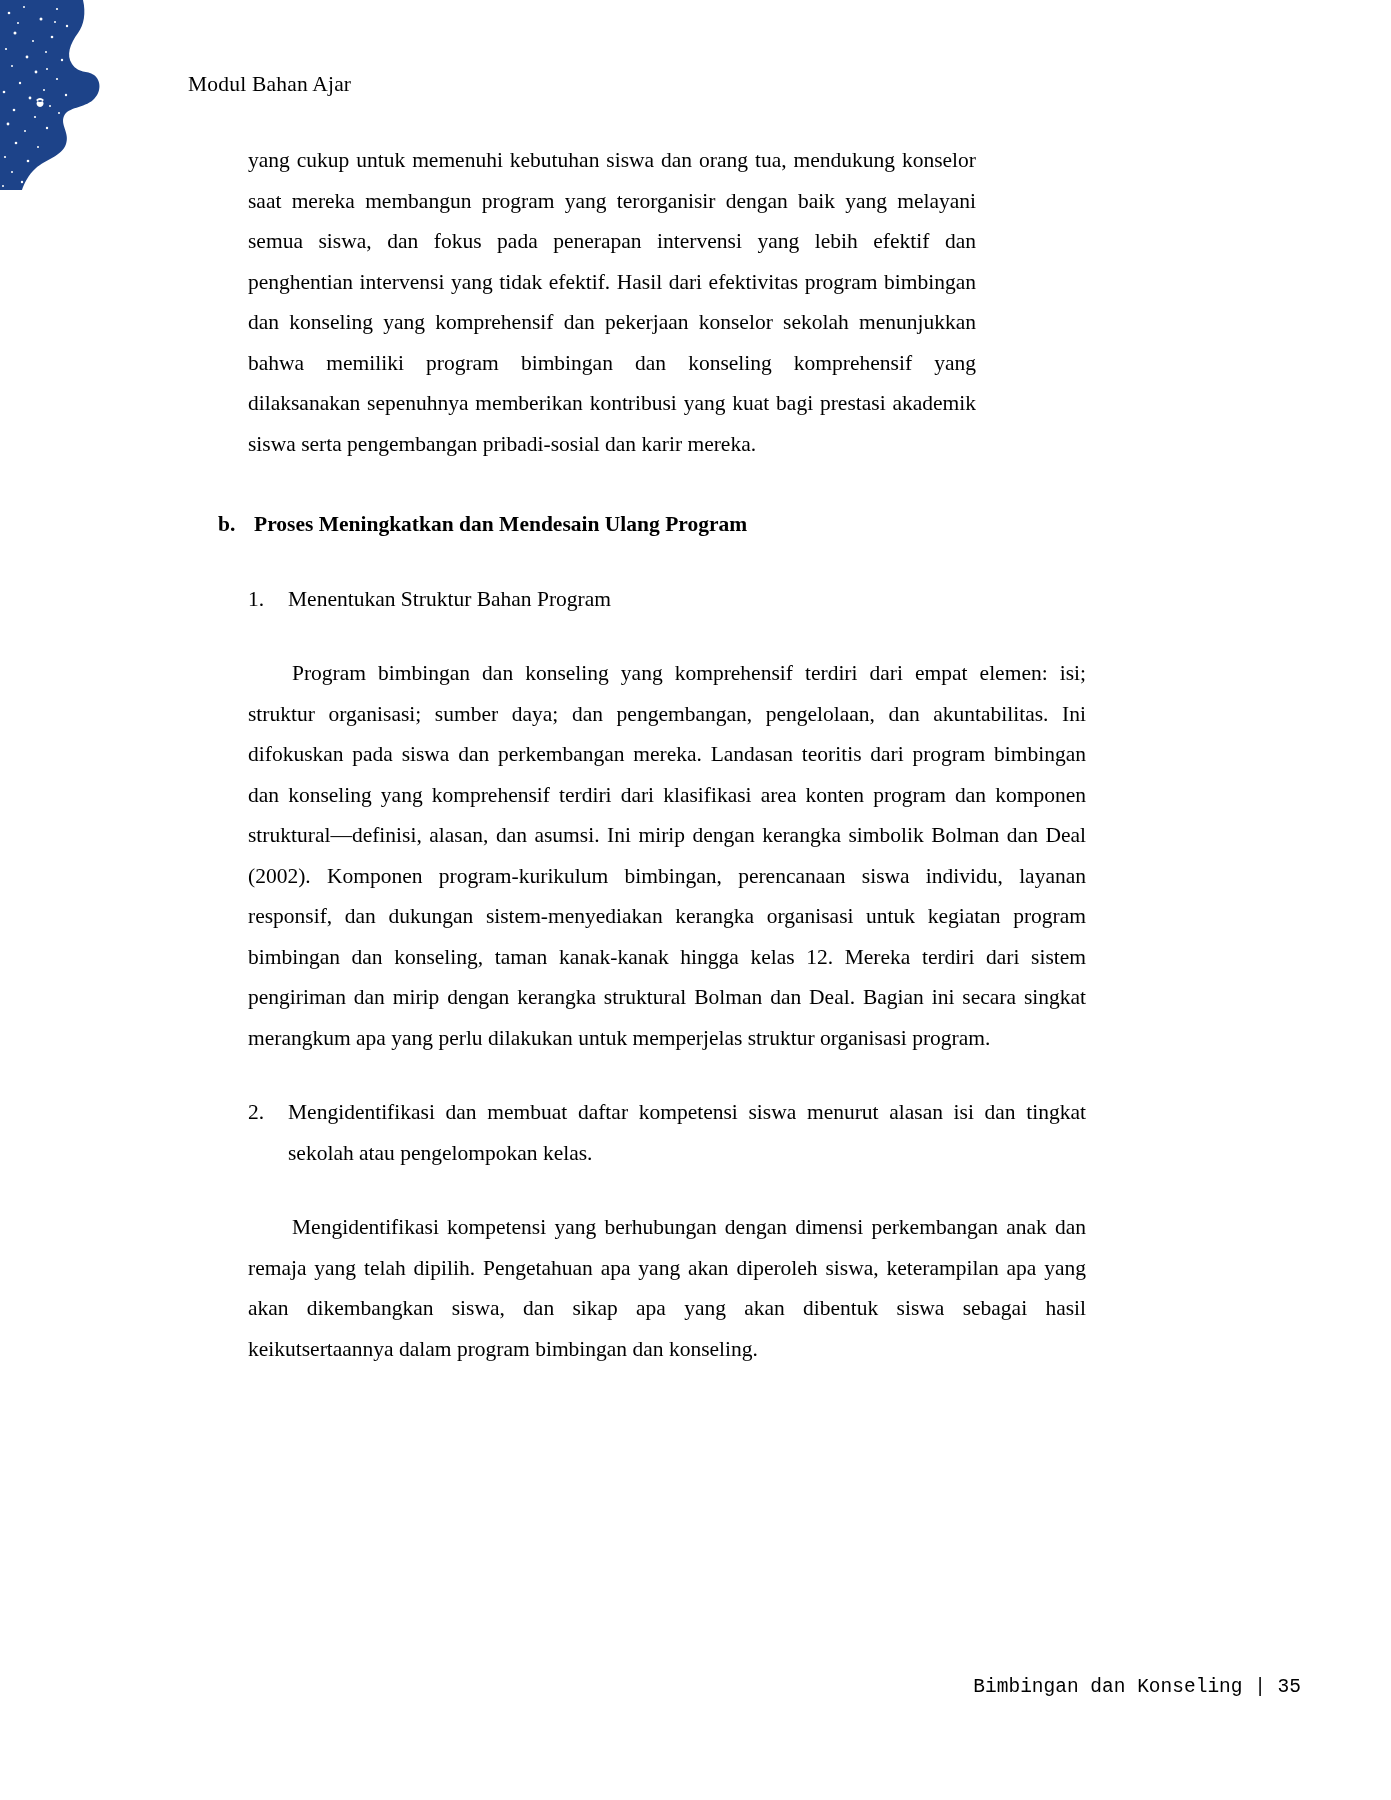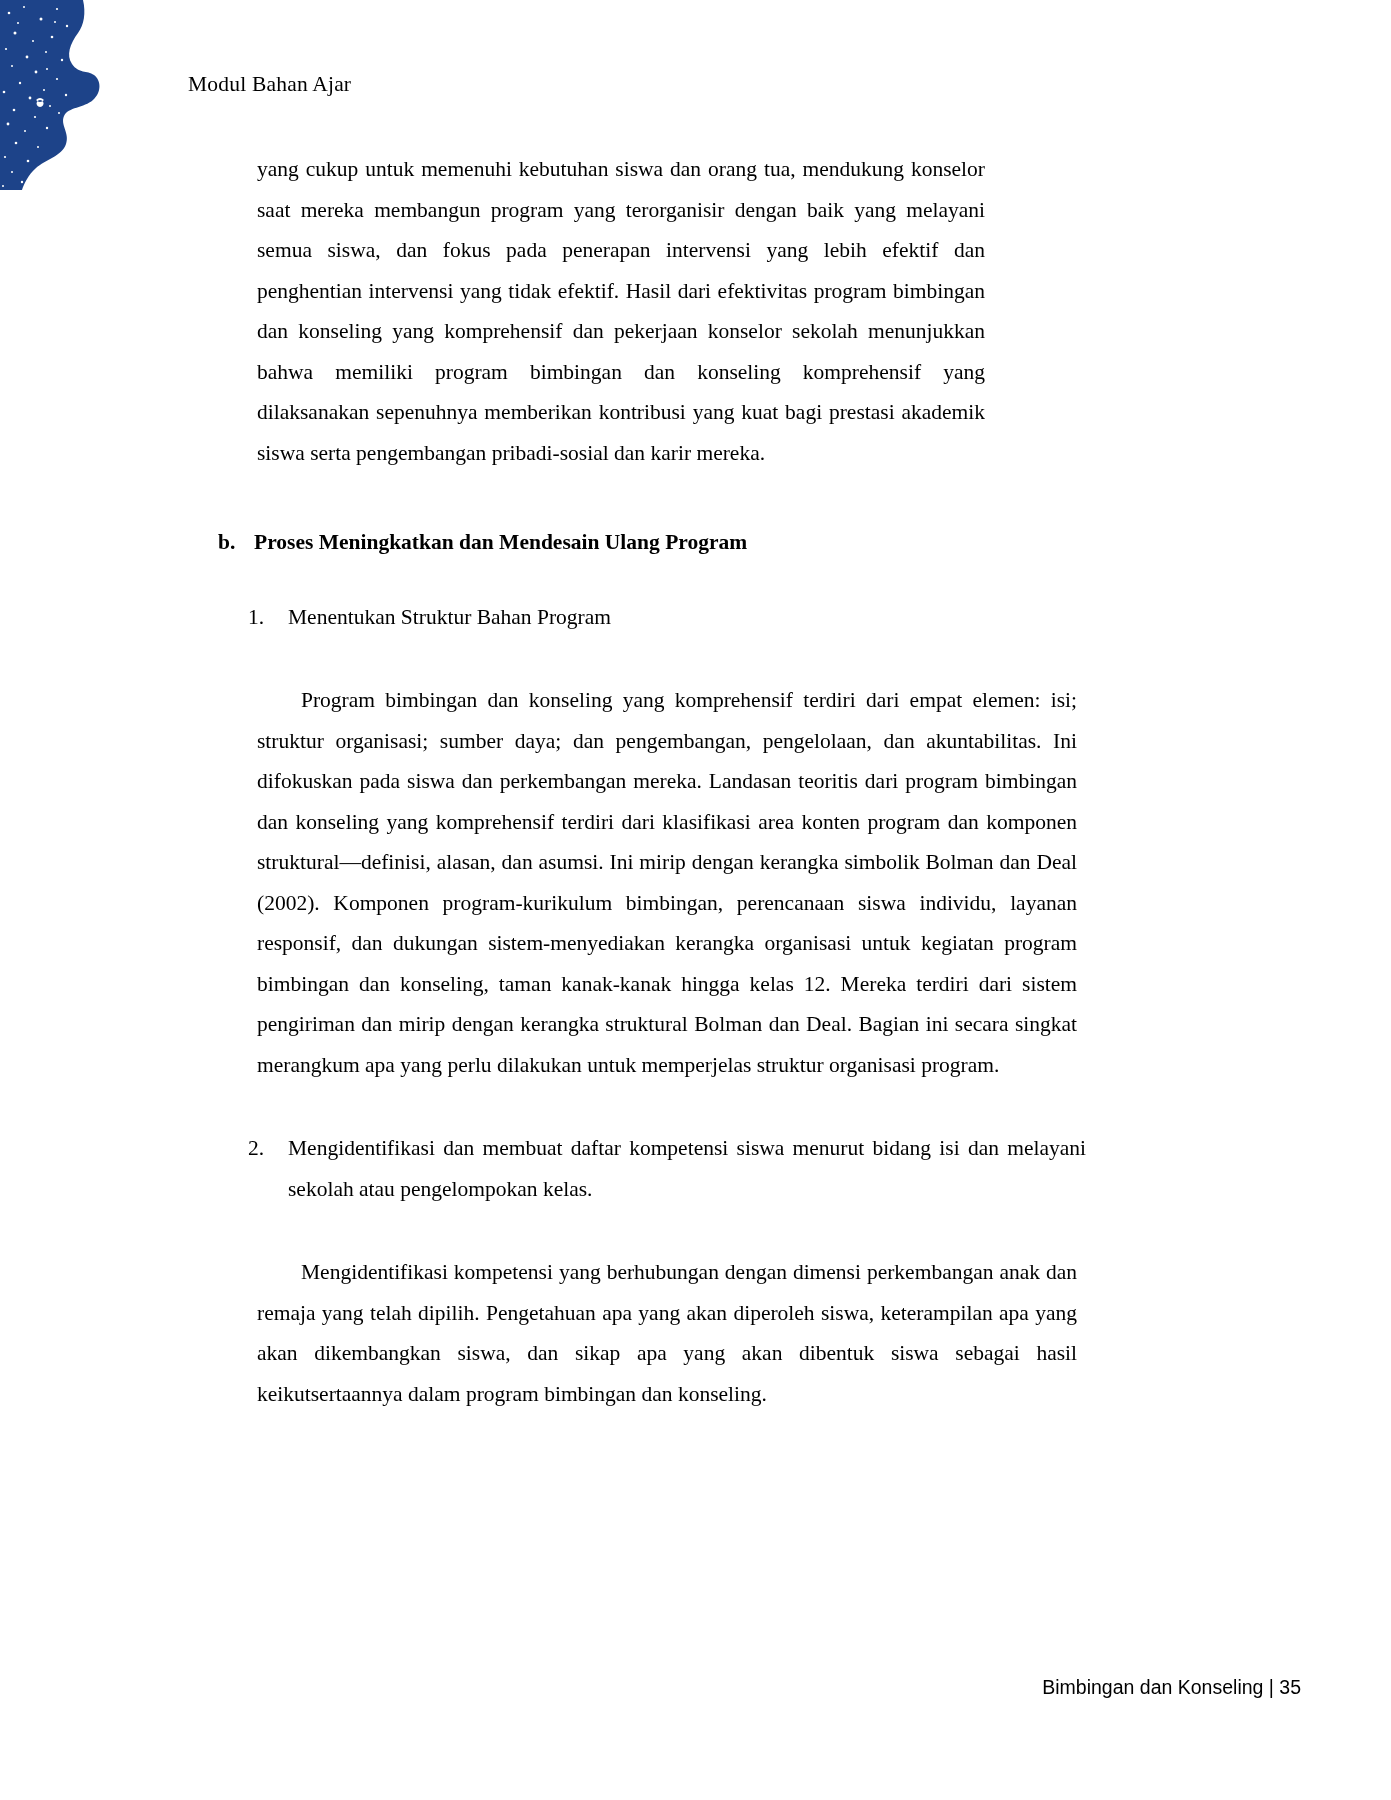--- a/index.html
+++ b/index.html
@@ -41,21 +41,21 @@
 
   
   .content {
     position: absolute;
     left: 248px;
     top: 140px;
     width: 838px;
   }
 
   p.body {
-    margin: 9px;
+    margin: 0;
     font-size: 21.5px;
     line-height: 40.5px;
     text-align: justify;
     text-justify: inter-word;
     color: #000;
   }
 
   
   .para-continued {
     margin-left: 110px;
@@ -102,21 +102,21 @@
   }
   .list-item .text.last-line-left {
     text-align-last: left;
   }
 
   
   .footer {
     position: absolute;
     right: 90px;
     top: 1676px;
-    font-family: Liberation Sans, sans-serif;
+    font-family: Liberation Mono, monospace;
     font-size: 19.5px;
     color: #000;
     white-space: nowrap;
   }
 </style>
 </head>
 <body>
 
 <div class="page">
 
@@ -190,21 +190,21 @@
     </div>
 
     <div class="gap-md"></div>
 
     <p class="body para-indent">Program bimbingan dan konseling yang komprehensif terdiri dari empat elemen: isi; struktur organisasi; sumber daya; dan pengembangan, pengelolaan, dan akuntabilitas. Ini difokuskan pada siswa dan perkembangan mereka. Landasan teoritis dari program bimbingan dan konseling yang komprehensif terdiri dari klasifikasi area konten program dan komponen struktural—definisi, alasan, dan asumsi. Ini mirip dengan kerangka simbolik Bolman dan Deal (2002). Komponen program-kurikulum bimbingan, perencanaan siswa individu, layanan responsif, dan dukungan sistem-menyediakan kerangka organisasi untuk kegiatan program bimbingan dan konseling, taman kanak-kanak hingga kelas 12. Mereka terdiri dari sistem pengiriman dan mirip dengan kerangka struktural Bolman dan Deal. Bagian ini secara singkat merangkum apa yang perlu dilakukan untuk memperjelas struktur organisasi program.</p>
 
     <div class="gap-md"></div>
 
     <div class="list-item">
       <span class="marker">2.</span>
-      <span class="text last-line-left">Mengidentifikasi dan membuat daftar kompetensi siswa menurut bidang isi dan melayani sekolah atau pengelompokan kelas.</span>
+      <span class="text last-line-left">Mengidentifikasi dan membuat daftar kompetensi siswa menurut alasan isi dan tingkat sekolah atau pengelompokan kelas.</span>
     </div>
 
     <div class="gap-md"></div>
 
     <p class="body para-indent">Mengidentifikasi kompetensi yang berhubungan dengan dimensi perkembangan anak dan remaja yang telah dipilih. Pengetahuan apa yang akan diperoleh siswa, keterampilan apa yang akan dikembangkan siswa, dan sikap apa yang akan dibentuk siswa sebagai hasil keikutsertaannya dalam program bimbingan dan konseling.</p>
 
   </div>
 
   <div class="footer">Bimbingan dan Konseling | 35</div>
 

